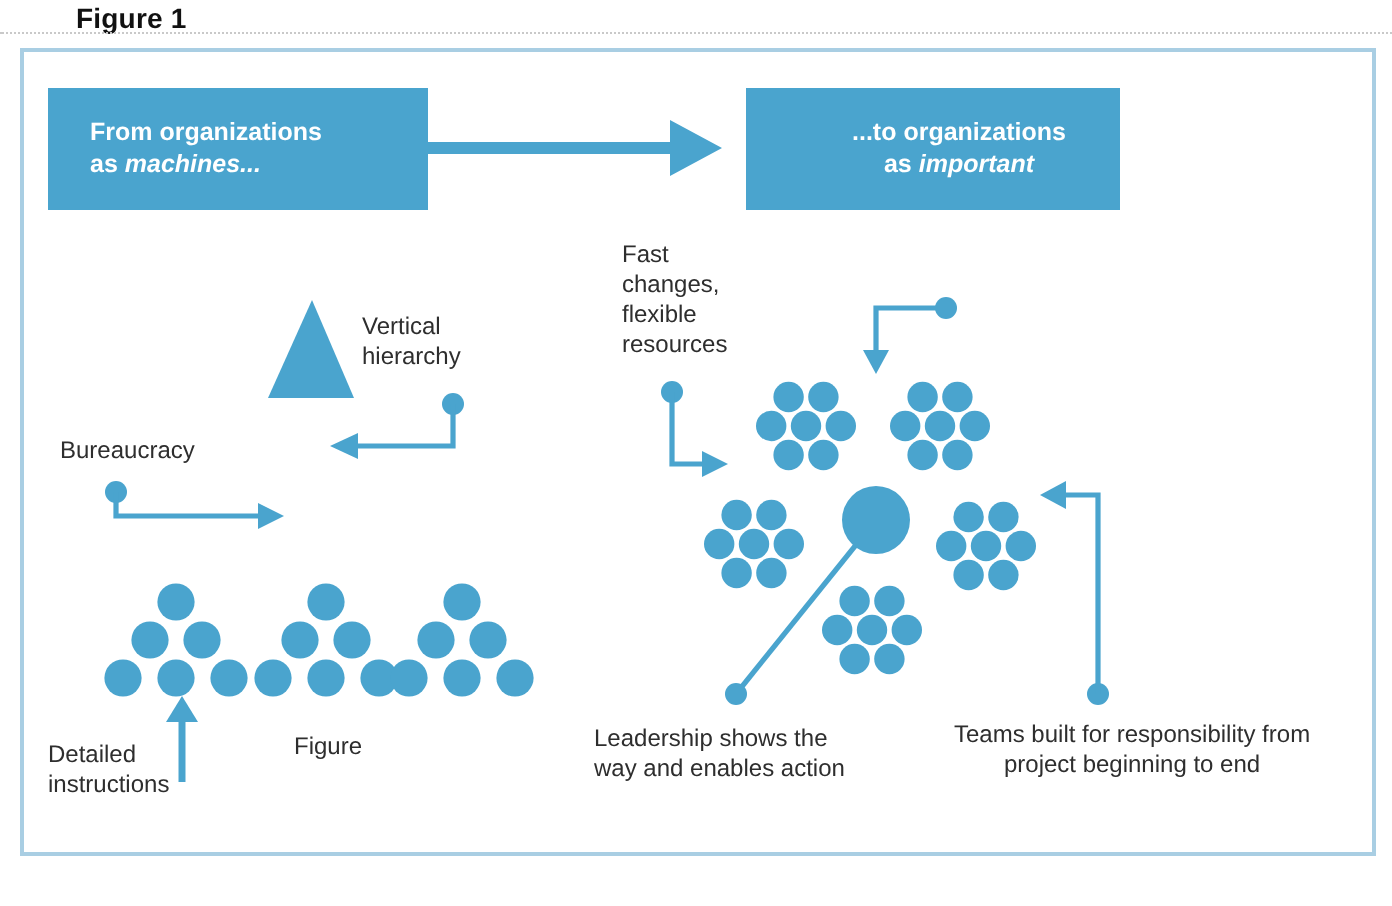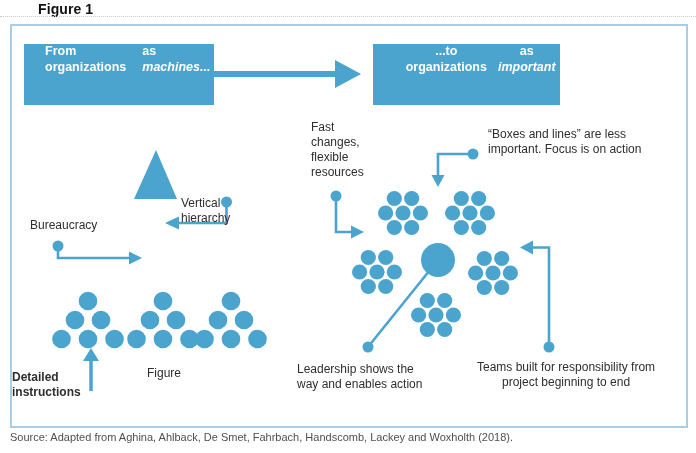--- a/index.html
+++ b/index.html
@@ -14,21 +14,21 @@
   .title-rule {
     position:absolute; left:0; top:16px; width:696px; height:0;
     border-top:1px dotted #c9c9c9;
   }
   .frame {
     position:absolute; left:10px; top:24px; width:678px; height:404px;
     border:2px solid var(--frame-border,#a9cee3); box-sizing:border-box;
     background:transparent;
   }
   .hbox {
-    position:absolute; display:flex; flex-direction:row; justify-content:center;
+    position:absolute; display:flex; flex-direction:column; justify-content:center;
     background:var(--accent,#4aa4ce); color:var(--header-text,#ffffff);
     font-weight:700; font-size:12.5px; line-height:15.5px; box-sizing:border-box;
   }
   .hbox-from { left:24px;  top:44px; width:190px; height:61px; padding-left:21px; }
   .hbox-to   { left:373px; top:44px; width:187px; height:61px; padding-left:26px;text-align:center; }
   .em { font-style:italic; }
   svg.diagram { position:absolute; left:0; top:0; pointer-events:none; }
   .f  { fill:var(--accent,#4aa4ce); }
   .s  { stroke:var(--accent,#4aa4ce); stroke-width:2.6; fill:none; }
   .s3 { stroke:var(--accent,#4aa4ce); stroke-width:3.5; fill:none; }
@@ -135,32 +135,29 @@
       <circle cx="438" cy="260" r="17"></circle>
     </g>
 
     <g>
       <circle class="f" cx="549" cy="347" r="5.5"></circle>
       <path class="s" d="M549,347 V247.5 H533"></path>
       <polygon class="f" points="533,240.5 533,254.5 520,247.5"></polygon>
     </g>
   </svg>
 
-  <div class="label" style="left:181px; top:156px;margin-top:40px;">Vertical
+  <div class="label" style="left:181px; top:156px;">Vertical
 hierarchy</div>
   <div class="label" style="left:30px;  top:218px;">Bureaucracy</div>
-  <div class="label" style="left:12px;  top:370px;font-weight:bold;">Detailed
+  <div class="label" style="left:24px;  top:370px;">Detailed
 instructions</div>
   <div class="label" style="left:147px; top:366px;">Figure</div>
   <div class="label" style="left:311px; top:120px;">Fast
 changes,
 flexible
 resources</div>
-  <div class="label" style="left:488px; top:127px;">“Boxes and lines” are less
-important. Focus is on action</div>
   <div class="label" style="left:297px; top:362px;">Leadership shows the
 way and enables action</div>
   <div class="label" style="left:477px; top:360px;text-align:center;">Teams built for responsibility from
 project beginning to end</div>
 
-  <div class="source">Source: Adapted from Aghina, Ahlback, De Smet, Fahrbach, Handscomb, Lackey and Woxholth (2018).</div>
 
 </div>
 
 </body></html>

